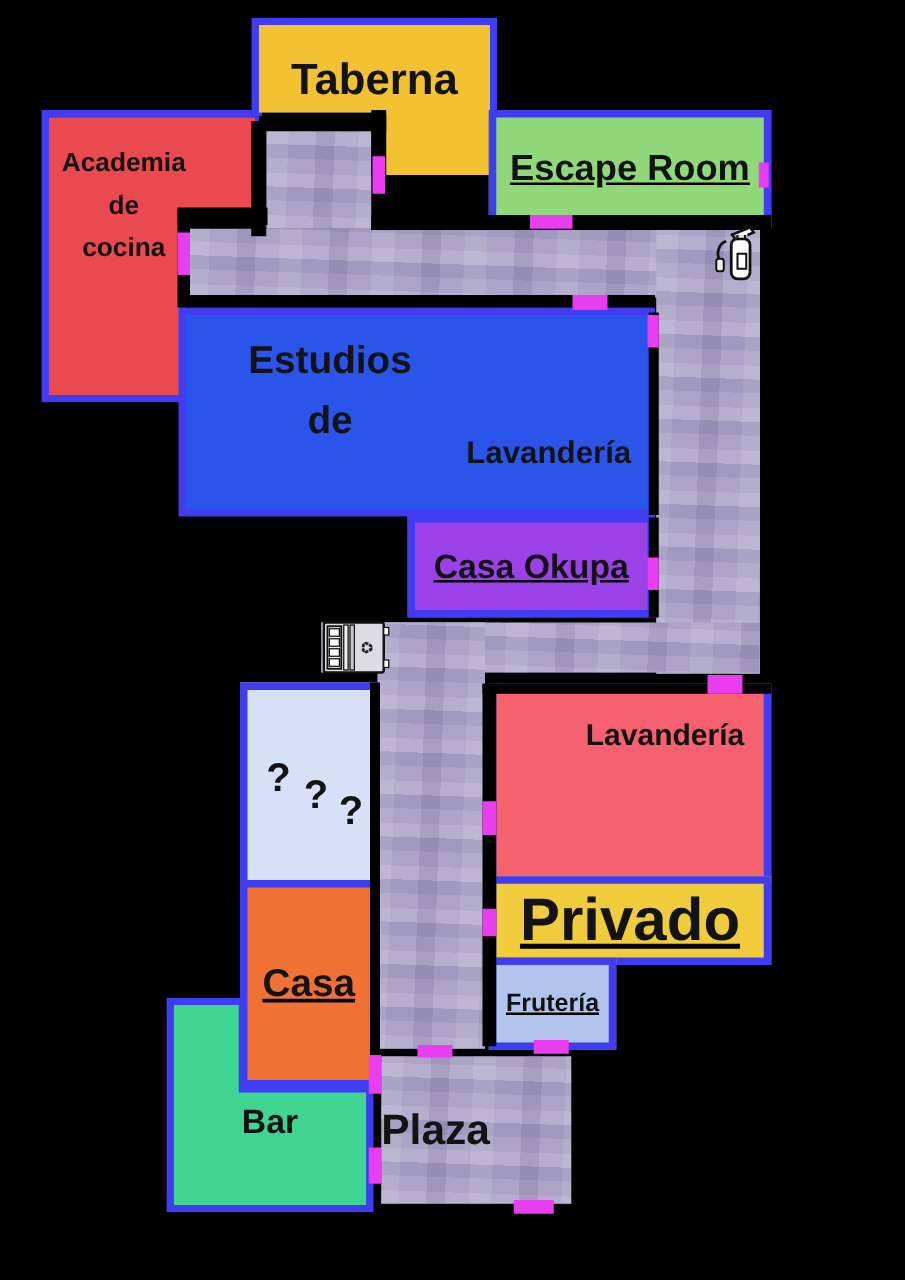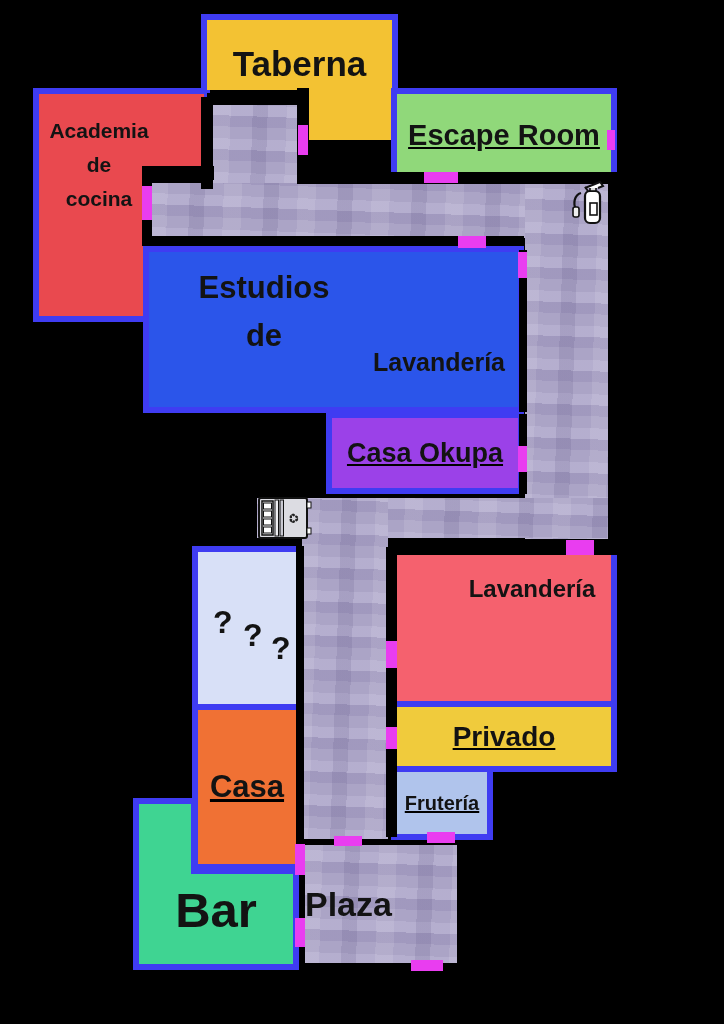--- a/index.html
+++ b/index.html
@@ -68,41 +68,41 @@
   <div class="room center" style="left: 326px; top: 412px; width: 198px; height: 82px; background-color: rgb(155, 65, 232); border-color: rgb(63, 60, 242);">
     <span class="lbl inline" style="font-size:27px;">Casa Okupa</span>
   </div>
 
   <div class="room" style="left: 391px; top: 547px; width: 226px; height: 160px; background-color: rgb(245, 97, 110); border-color: rgb(63, 60, 242);">
     <div class="lbl" style="left:0;top:22px;width:214px;font-size:24px;margin-left:28px;">Lavandería</div>
   </div>
 
 
   <div class="room center" style="left: 391px; top: 701px; width: 226px; height: 71px; background-color: rgb(240, 203, 60); border-color: rgb(63, 60, 242);">
-    <span class="lbl inline" style="font-size:28px;">Privado</span>
+    <span class="lbl inline" style="font-size:48px;">Privado</span>
   </div>
 
   <div class="room center" style="left: 391px; top: 766px; width: 102px; height: 74px; background-color: rgb(176, 196, 236); border-color: rgb(63, 60, 242);">
     <span class="lbl inline" style="font-size:20px;">Frutería</span>
   </div>
 
   <div class="room" style="left: 192px; top: 546px; width: 110px; height: 164px; background-color: rgb(216, 224, 247); border-color: rgb(63, 60, 242);">
     <span class="qmark" style="left:15px;top:52px;">?</span>
     <span class="qmark" style="left:45px;top:65px;">?</span>
     <span class="qmark" style="left:73px;top:78px;">?</span>
   </div>
 
   <div class="room center" style="left: 192px; top: 704px; width: 110px; height: 166px; background-color: rgb(240, 113, 52); border-color: rgb(63, 60, 242);">
     <span class="lbl inline" style="font-size:31px;">Casa</span>
   </div>
 
   <div class="shape" style="left:133px;top:798px;width:166px;height:172px;">
     <div class="fill" style="clip-path: polygon(0px 0px, 64px 0px, 64px 70px, 166px 70px, 166px 172px, 0px 172px); background-color: rgb(63, 60, 242);"></div>
     <div class="fill" style="clip-path: polygon(6px 6px, 58px 6px, 58px 76px, 160px 76px, 160px 166px, 6px 166px); background-color: rgb(63, 212, 146);"></div>
-    <div class="lbl" style="left:0;top:84px;width:166px;font-size:49px;">Bar</div>
+    <div class="lbl" style="left:0;top:84px;width:166px;font-size:27px;">Bar</div>
   </div>
 
   <div class="corridor center" style="left: 305px; top: 845px; width: 152px; height: 118px; display: flex; align-items: center; justify-content: flex-start; background-color: rgb(171, 164, 198);">
     <span class="lbl inline" style="font-size:34px;">Plaza</span>
   </div>
 
   <div class="wall" style="left: 207px; top: 93px; width: 102px; height: 12px; background-color: rgb(0, 0, 0);"></div>
   <div class="wall" style="left: 201px; top: 97px; width: 12px; height: 92px; background-color: rgb(0, 0, 0);"></div>
   <div class="wall" style="left: 142px; top: 168px; width: 10px; height: 78px; background-color: rgb(0, 0, 0);"></div>
   <div class="wall" style="left: 142px; top: 166px; width: 72px; height: 14px; background-color: rgb(0, 0, 0);"></div>

